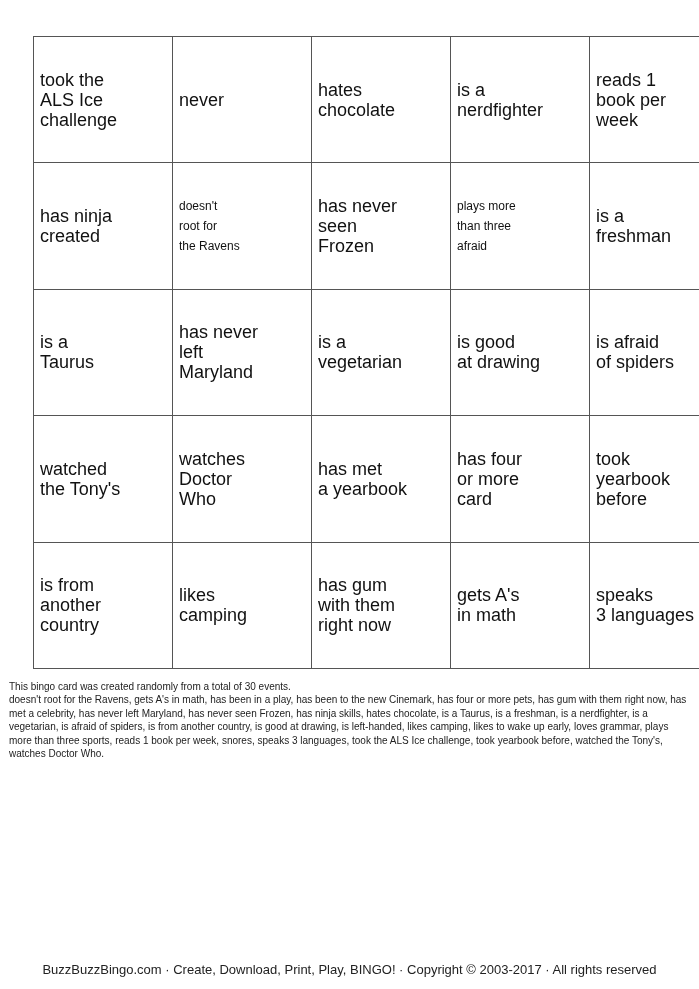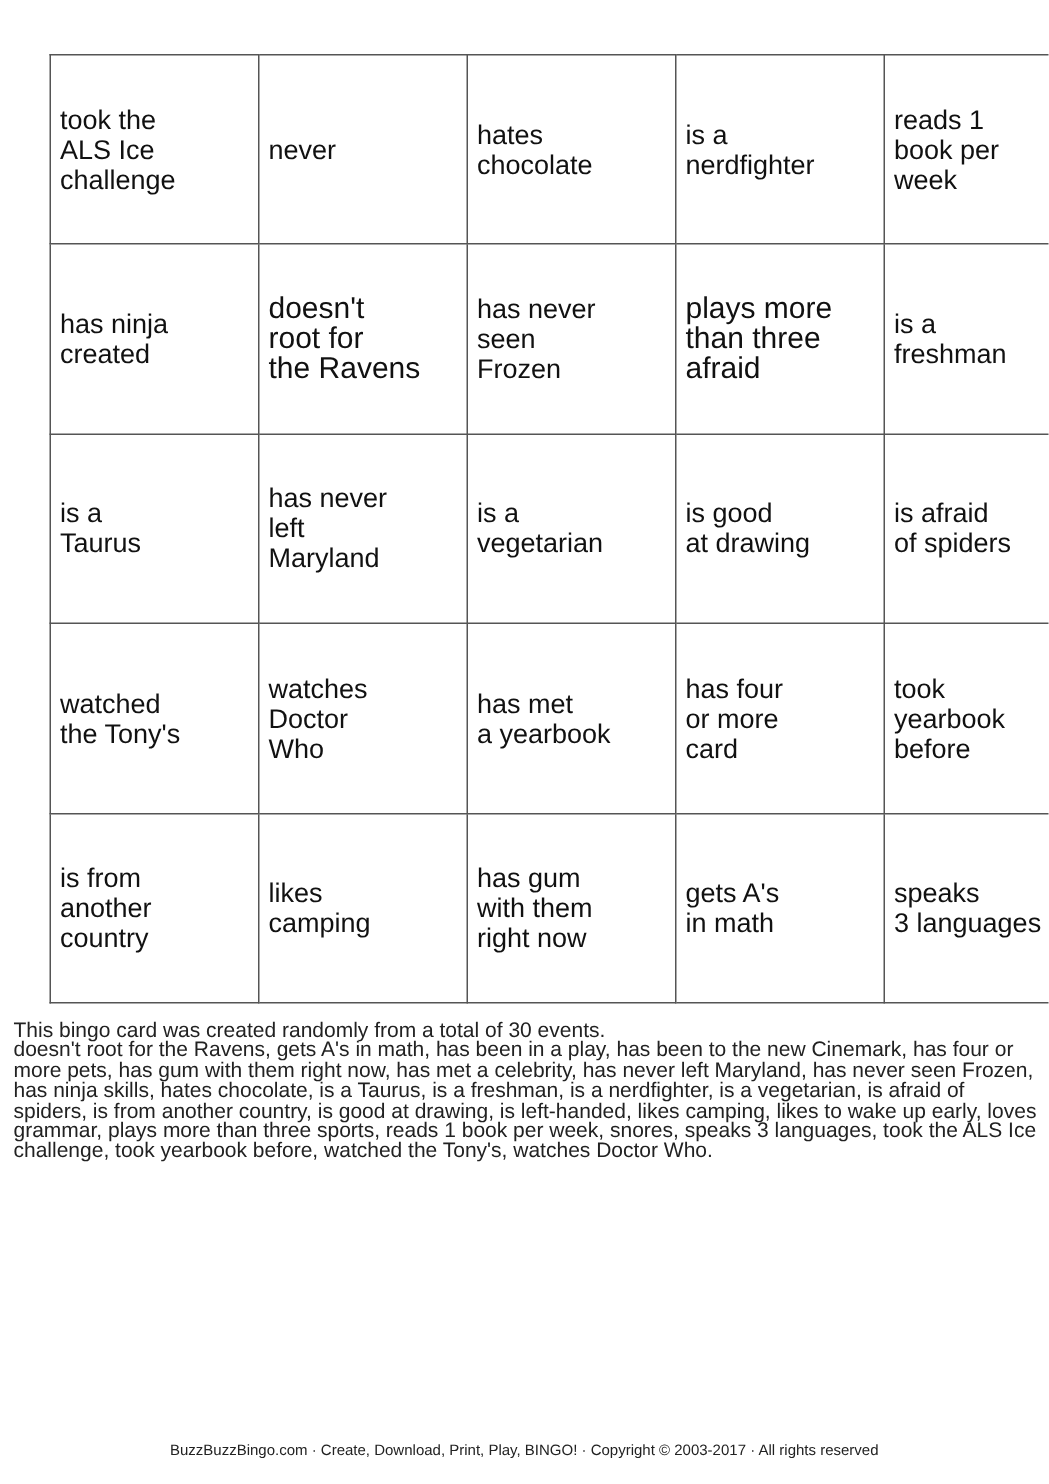--- a/index.html
+++ b/index.html
@@ -31,40 +31,40 @@
       padding: 0 6px;
       text-align: left;
       vertical-align: middle;
       font-size: 18px;
       line-height: 20px;
       color: #111111;
       white-space: pre-line;
       word-wrap: break-word;
     }
     .card td.small {
-      font-size: 20px;
+      font-size: 12px;
       line-height: 20px;
     }
     .info {
       position: absolute;
       left: 9px;
       top: 680px;
       width: 684px;
-      font-size: 14px;
+      font-size: 10px;
       line-height: 13.4px;
       color: #222222;
     }
     .info p { margin: 0; }
     .footer {
       position: absolute;
       left: 0;
       top: 962px;
       width: 699px;
       text-align: center;
-      font-size: 10px;
+      font-size: 13px;
       color: #222222;
     }
   </style>
 </head>
 <body>
 
 <table class="card">
   <tbody>
     <tr>
       <td>took the

